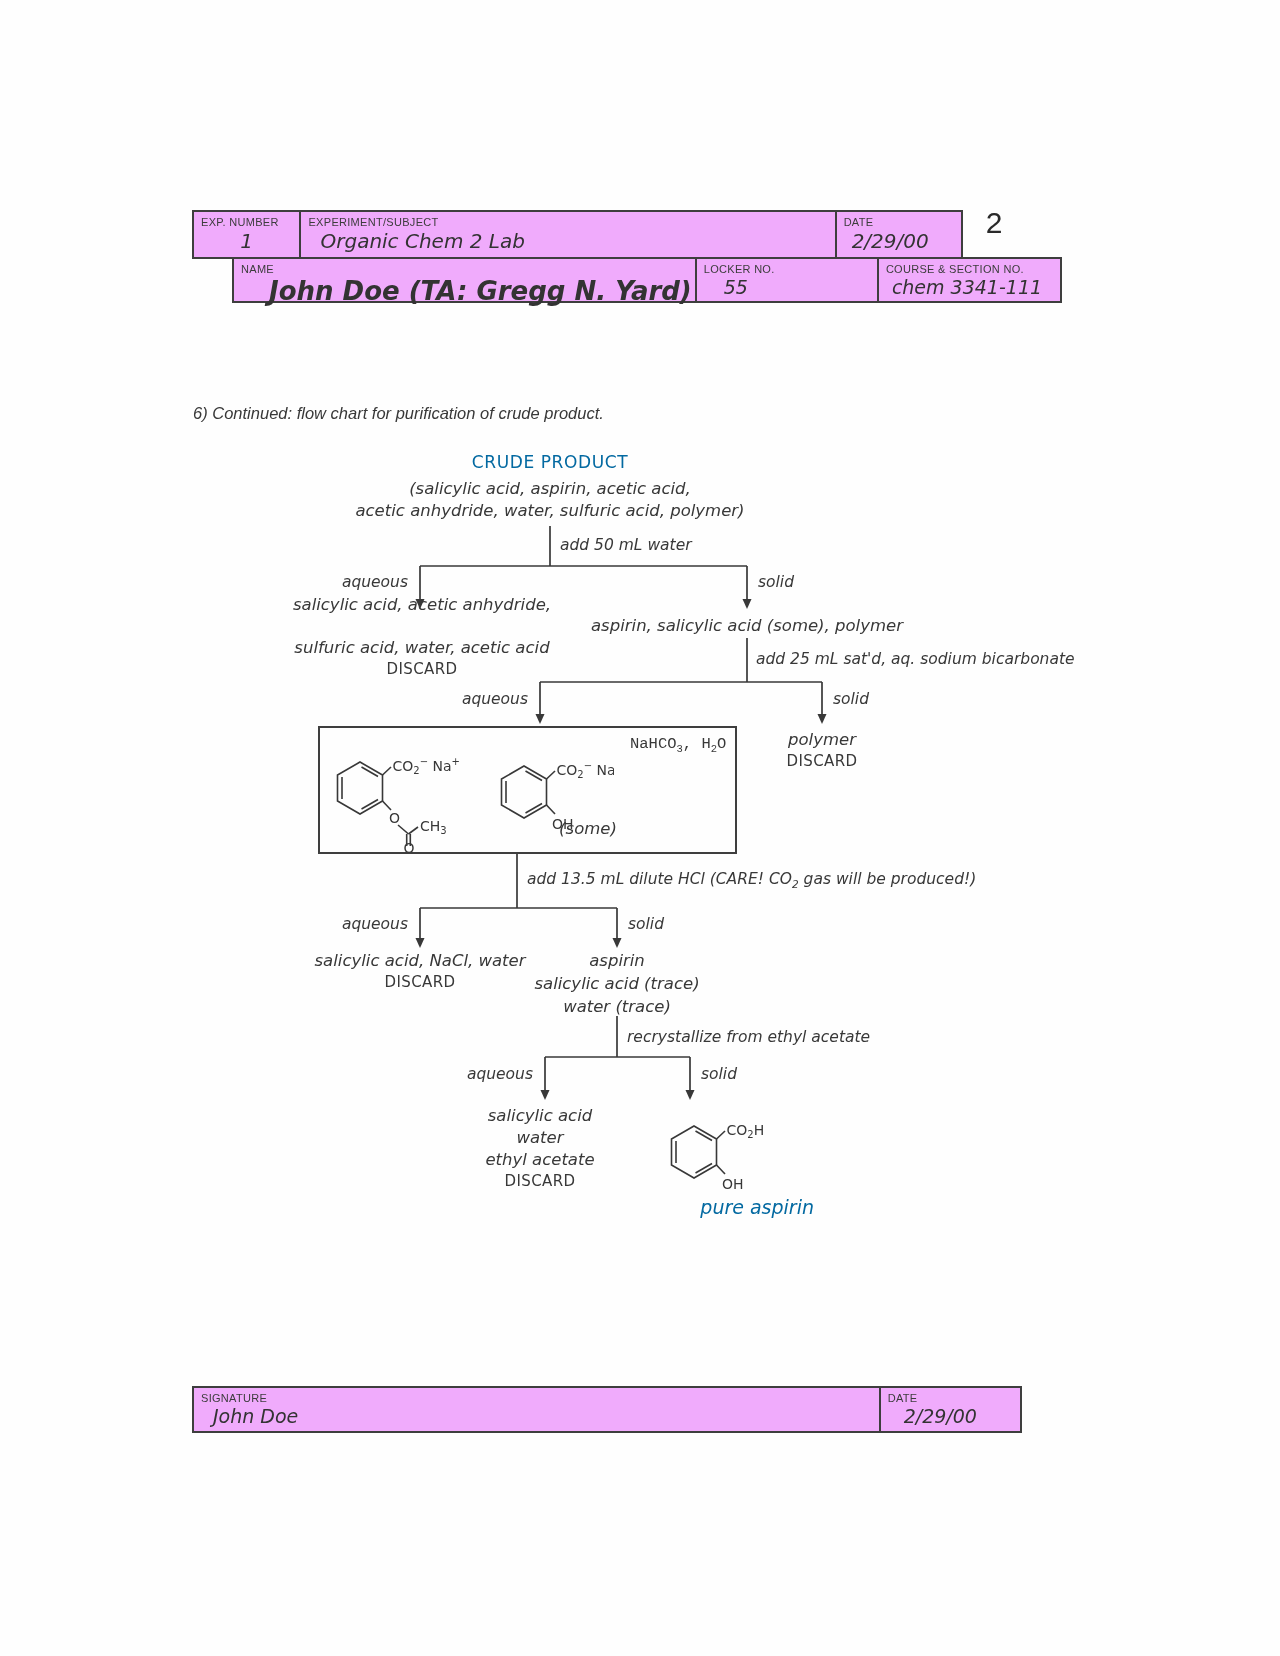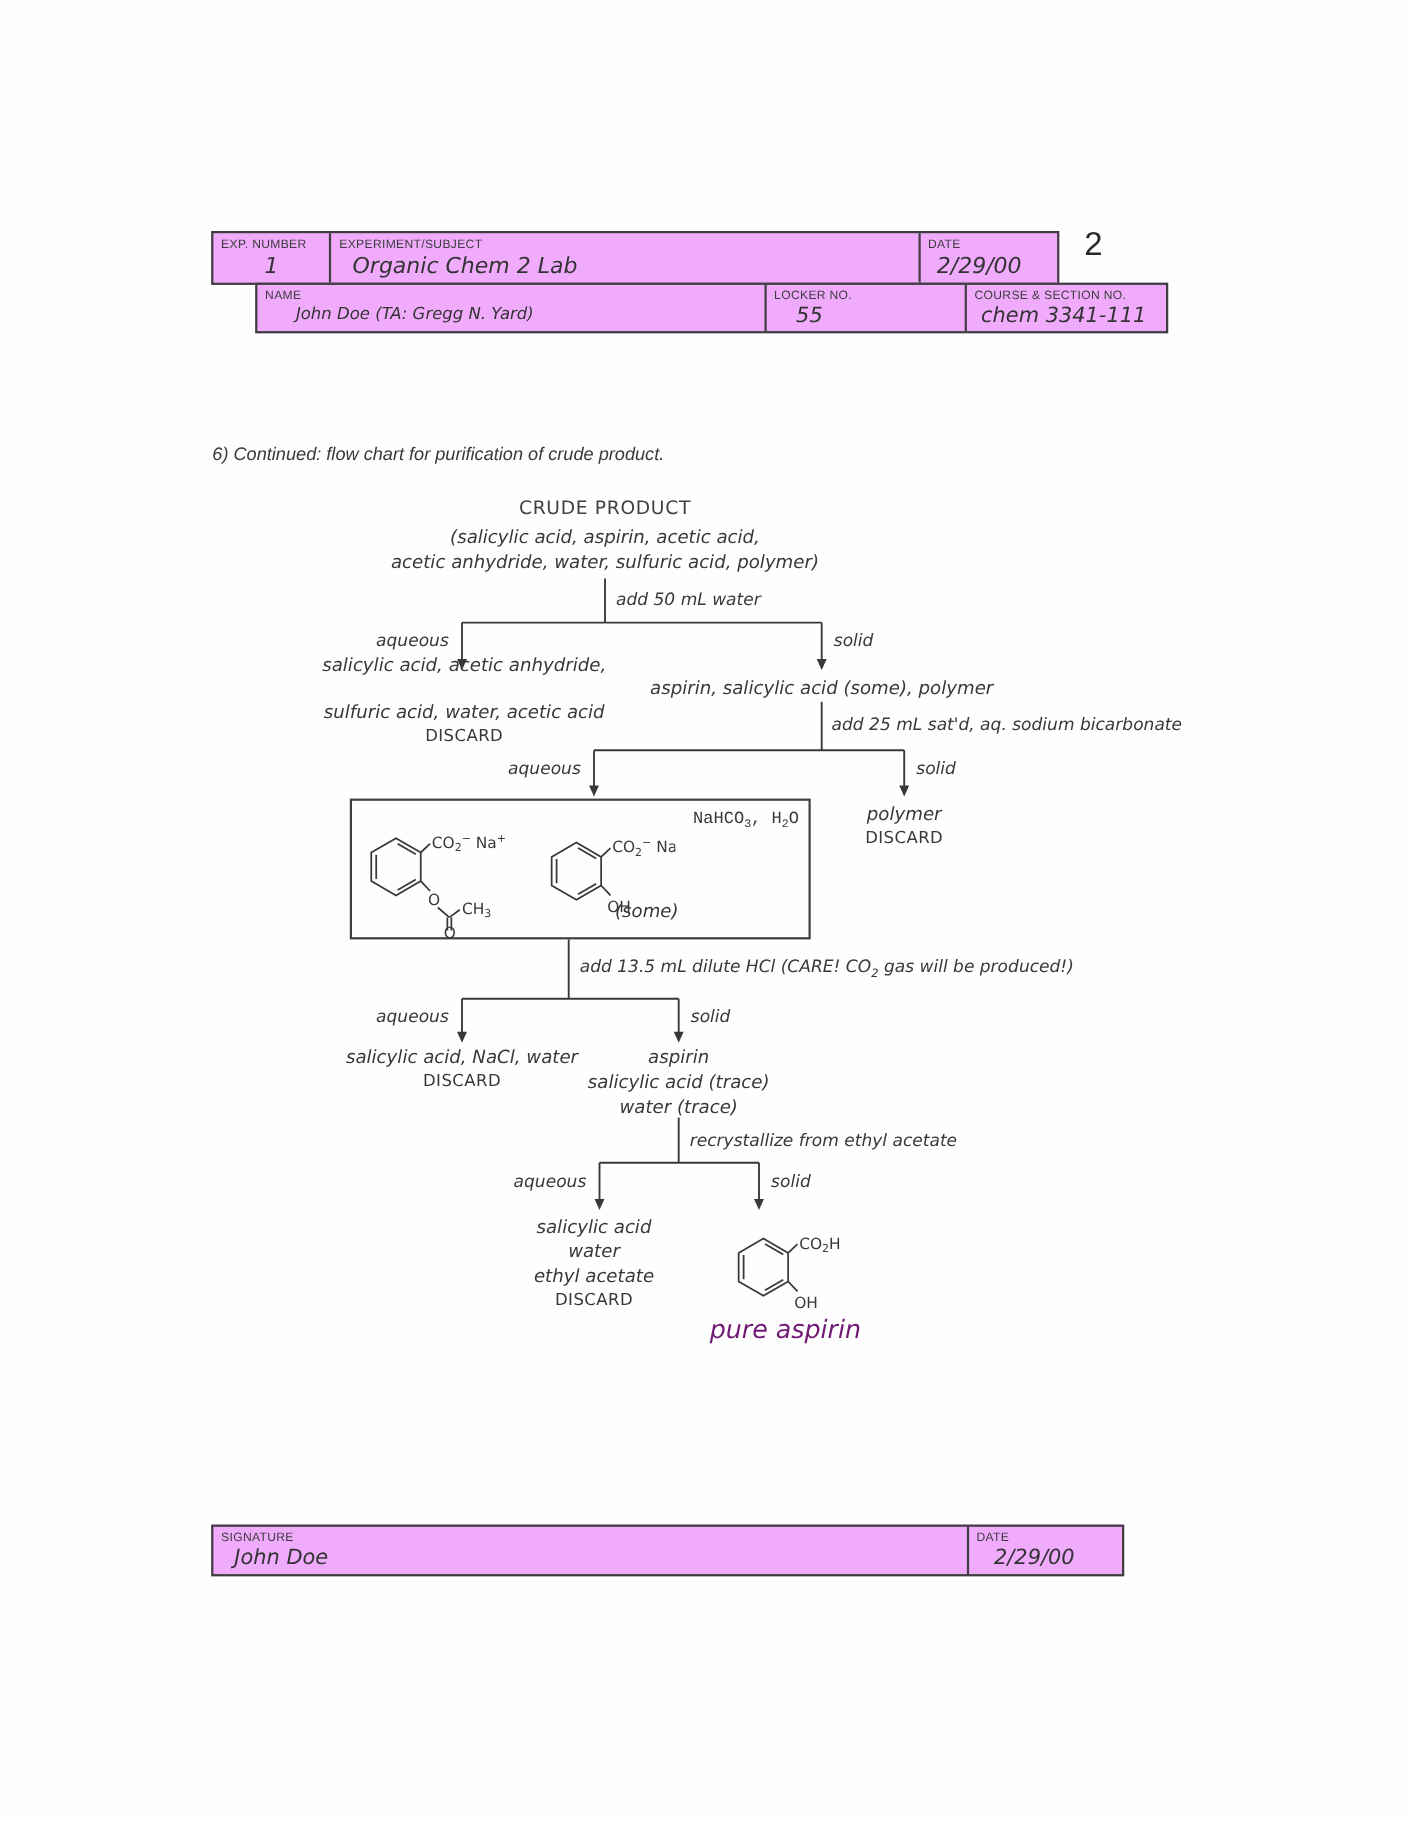--- a/index.html
+++ b/index.html
@@ -19,29 +19,29 @@
     position:absolute;top:350px;left:50%;transform:translateX(-50%);
     font-family:"DejaVu Sans",sans-serif;font-style:italic;font-size:21px;color:#333;
     padding:0 10px 6px 10px;border-bottom:2px solid #444;white-space:nowrap;
   }
   .intro{position:absolute;left:193px;top:404px;font-family:Liberation Sans, sans-serif;font-style:italic;font-size:16.5px;color:#383838;}
   .flowtext{position:absolute;font-family:"DejaVu Sans",sans-serif;font-style:italic;font-size:16.5px;color:#383838;text-align:center;line-height:22px;}
   .steplbl{position:absolute;font-family:"DejaVu Sans",sans-serif;font-style:italic;font-size:15.5px;color:#383838;white-space:nowrap;}
   .branchlbl{position:absolute;font-family:"DejaVu Sans",sans-serif;font-style:italic;font-size:15.5px;color:#383838;}
   .branchlbl.right-align{text-align:right;}
   .capslbl{position:absolute;font-family:"DejaVu Sans",sans-serif;font-style:normal;font-size:15px;letter-spacing:.4px;color:#383838;text-align:center;}
-  .crude-title{position:absolute;font-family:"DejaVu Sans",sans-serif;font-size:17px;letter-spacing:.6px;color:#404040;text-align:center;}
+  .crude-title{position:absolute;font-family:"DejaVu Sans",sans-serif;font-size:17px;letter-spacing:.6px;color:#0369a1;text-align:center;}
   .formula{position:absolute;font-family:"DejaVu Sans",sans-serif;font-size:15.5px;color:#383838;white-space:nowrap;}
   .formula sub,.steplbl sub{font-size:10.5px;}
   .mol-box{position:absolute;left:318px;top:726px;width:419px;height:128px;border:2px solid #3e3e3e;box-sizing:border-box;background:transparent;}
   .connectors{position:absolute;left:0;top:0;pointer-events:none;}
   .molsvg{position:absolute;}
   .atom{font-family:"DejaVu Sans",sans-serif;font-size:14px;fill:#383838;}
   .asub{font-size:10px;}
-  .final-label{position:absolute;font-family:"DejaVu Sans",sans-serif;font-style:italic;font-size:23px;color:#701a75;text-align:center;}
+  .final-label{position:absolute;font-family:"DejaVu Sans",sans-serif;font-style:italic;font-size:19px;color:#0369a1;text-align:right;}
 </style>
 </head>
 <body>
 
 <div class="page">
 
   <div class="hrow" style="left:192px;top:210px;width:771px;height:49px;">
     <div class="hcell" style="width:106px;">
       <div class="flabel">EXP. NUMBER</div>
       <div class="fvalue" style="text-align:center;margin-right:7px;">1</div>
@@ -53,21 +53,21 @@
     <div class="hcell" style="width:127px;">
       <div class="flabel">DATE</div>
       <div class="fvalue" style="padding-left:8px;">2/29/00</div>
     </div>
   </div>
   <div class="pagenum" style="left:972px;top:206px;width:44px;text-align:center;">2</div>
 
   <div class="hrow" style="left:192px;top:257px;width:830px;height:46px;margin-left:40px;">
     <div class="hcell" style="width:463px;">
       <div class="flabel">NAME</div>
-      <div class="fvalue" style="padding-left:28px;font-size:15px;">John Doe (TA: Gregg N. Yard)</div>
+      <div class="fvalue" style="padding-left:28px;font-size:26px;font-weight:bold;">John Doe (TA: Gregg N. Yard)</div>
     </div>
     <div class="hcell" style="width:183px;">
       <div class="flabel">LOCKER NO.</div>
       <div class="fvalue" style="padding-left:20px;font-size:19px;">55</div>
     </div>
     <div class="hcell" style="width:184px;">
       <div class="flabel">COURSE &amp; SECTION NO.</div>
       <div class="fvalue" style="padding-left:6px;font-size:19px;">chem 3341-111</div>
     </div>
   </div>

